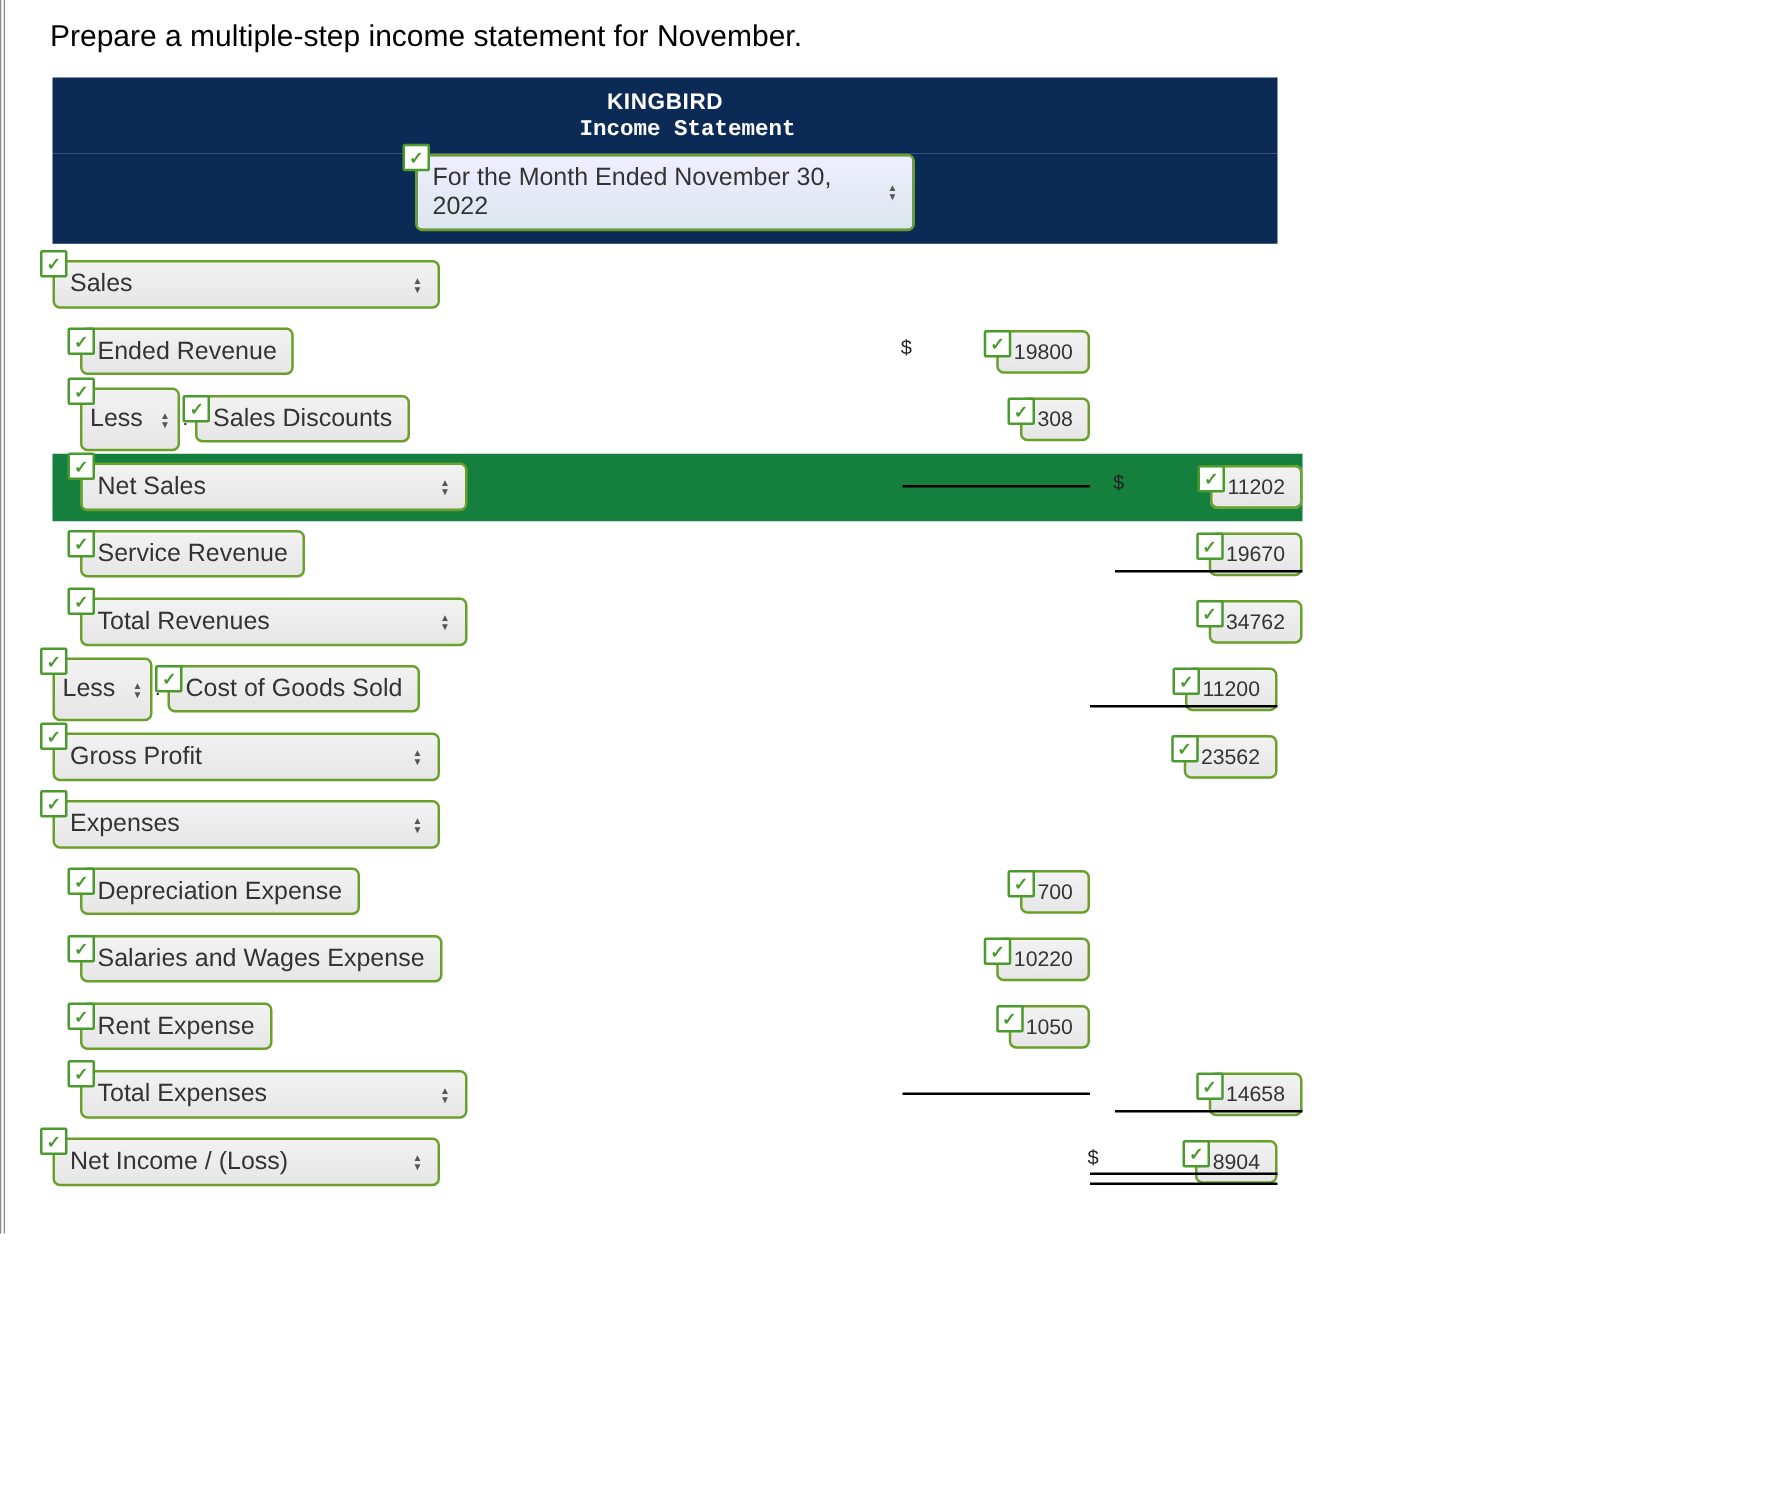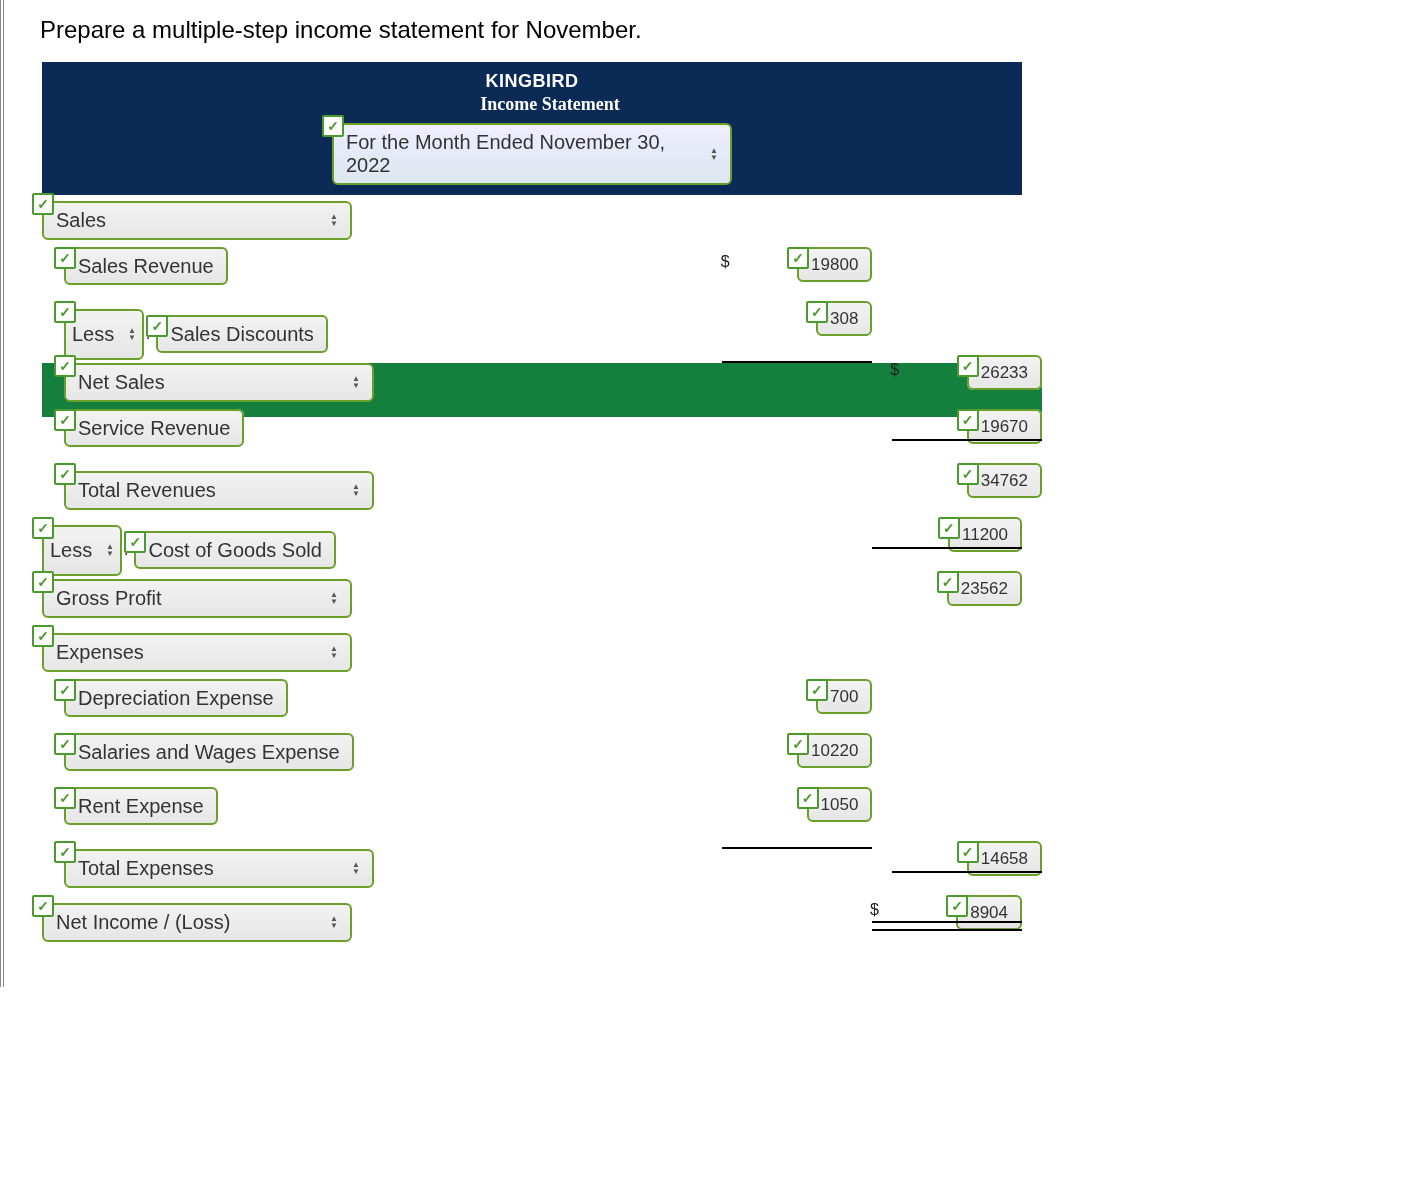--- a/index.html
+++ b/index.html
@@ -27,41 +27,41 @@
     text-align: center;
     padding: 8px 0 6px 0;
     font-weight: bold;
     width: 980px;
     margin-left: 8px;
     font-size: 18px;
     line-height: 1.3;
     position: relative;
   }
   .header-band .company { font-family: Verdana, sans-serif; letter-spacing:0.5px;}
-  .header-band .stmt { font-family: Liberation Serif, serif; margin-left: 36px; }
+  .header-band .stmt { font-family: Liberation Mono, monospace; margin-left: 36px; }
   .period-row {
     background: #0b2b56;
     width: 980px;
     margin-left: 8px;
     padding-bottom: 10px;
     position: relative;
   }
   .period-select {
     display: flex;
     justify-content: center;
     position: relative;
   }
   .body {
     width: 1000px;
     margin-left: 8px;
     padding-top: 6px;
   }
   .row {
     display: flex;
-    align-items: flex-start;
+    align-items: center;
     min-height: 54px;
     position: relative;
   }
   
   .col-label { width: 640px; display:flex; align-items:center; }
   .col-amt1  { width: 170px; display:flex; justify-content:flex-end; align-items:center; position:relative;}
   .col-amt2  { width: 170px; display:flex; justify-content:flex-end; align-items:center; position:relative;}
 
   
   .chk {
@@ -196,21 +196,21 @@
         </span>
       </div>
       <div class="col-amt1"></div>
       <div class="col-amt2"></div>
     </div>
 
     <div class="row">
       <div class="col-label indent-1">
         <span class="field-wrap">
           <span class="chk floating"></span>
-          <span class="field label-med">Sales Revenue</span>
+          <span class="field label-med">Ended Revenue</span>
         </span>
       </div>
       <div class="col-amt1">
         <span class="dollar">$</span>
         <span class="field-wrap">
           <span class="chk floating"></span>
           <span class="field num">19800</span>
         </span>
       </div>
       <div class="col-amt2"></div>
@@ -252,21 +252,21 @@
           </span>
         </span>
       </div>
       <div class="col-amt1">
           <span class="ruling"></span>
         </div>
       <div class="col-amt2">
         <span class="dollar">$</span>
         <span class="field-wrap">
           <span class="chk floating"></span>
-          <span class="field num">26233</span>
+          <span class="field num">11202</span>
         </span>
       </div>
     </div>
 
     <div class="row">
       <div class="col-label indent-1">
         <span class="field-wrap">
           <span class="chk floating"></span>
           <span class="field label-med">Service Revenue</span>
         </span>

